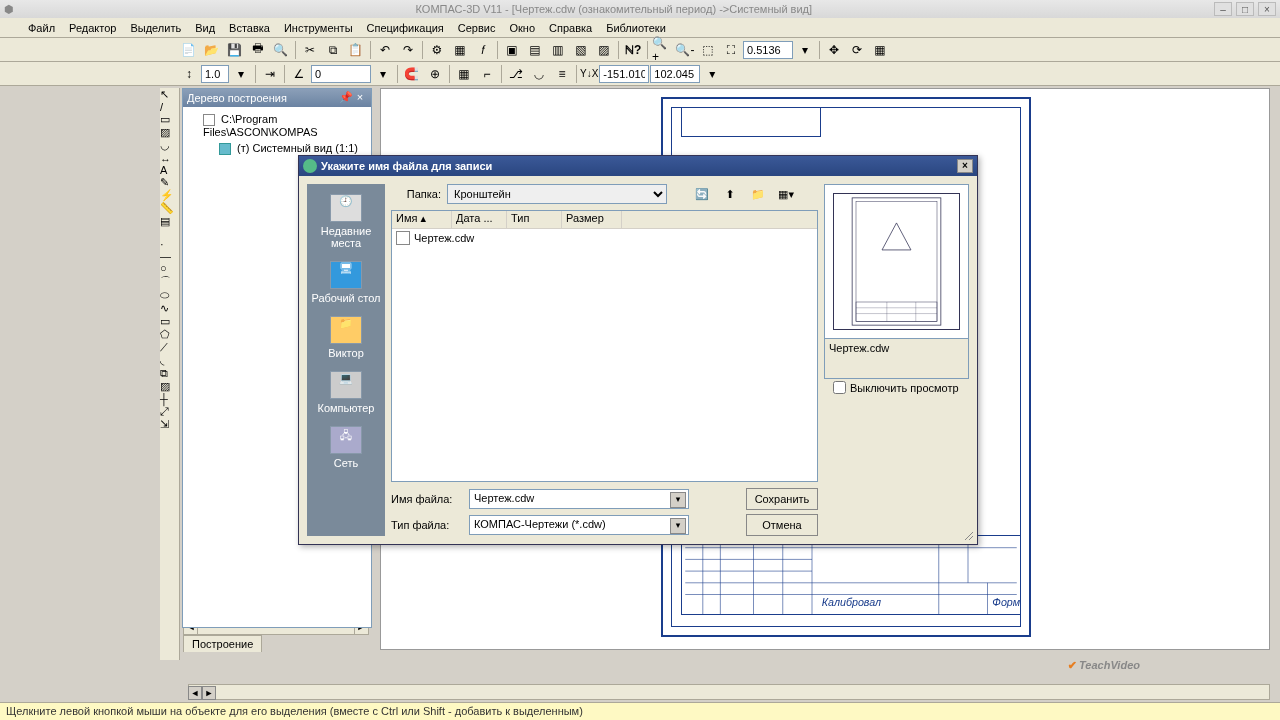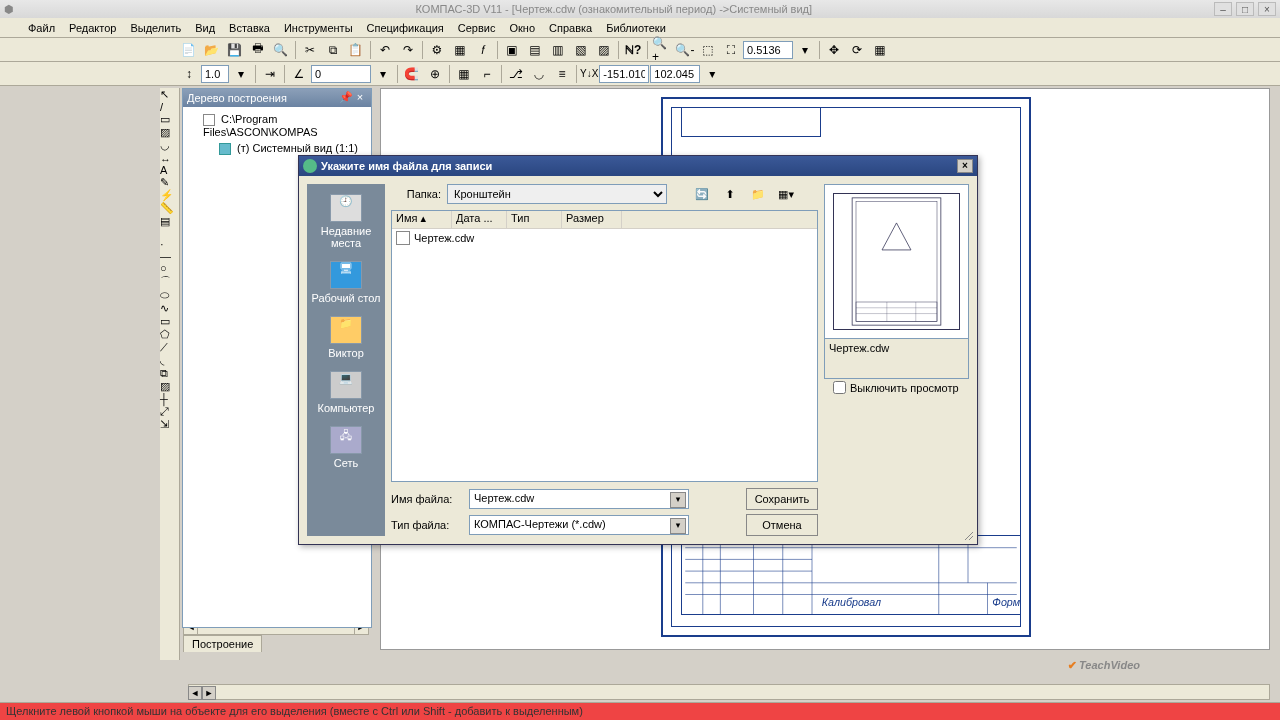--- a/index.html
+++ b/index.html
@@ -28,21 +28,21 @@
 
 .canvas { position: absolute; left: 380px; top: 88px; right: 10px; bottom: 70px; background: #fff; border: 1px solid #999; overflow: hidden; }
 .drawing-frame { position: absolute; left: 280px; top: 8px; width: 370px; height: 540px; border: 2px solid #1a3d8c; }
 .drawing-inner { position: absolute; inset: 8px; border: 1px solid #1a3d8c; }
 .stamp-top { position: absolute; top: 8px; left: 18px; width: 140px; height: 30px; border: 1px solid #1a3d8c; }
 .stamp-bottom { position: absolute; bottom: 20px; left: 18px; right: 8px; height: 80px; border: 1px solid #1a3d8c; }
 
 .tabs-bottom { position: absolute; left: 183px; bottom: 68px; font-size: 11px; }
 .tabs-bottom .tb { display: inline-block; padding: 2px 8px; background: #ece9d8; border: 1px solid #aca899; border-bottom: none; }
 
-.statusbar { position: absolute; left: 0; right: 0; bottom: 0; height: 18px; background: #ef4444; border-top: 1px solid #aca899; padding: 2px 6px; font-size: 11px; color: #333; }
+.statusbar { position: absolute; left: 0; right: 0; bottom: 0; height: 18px; background: #fef9c3; border-top: 1px solid #aca899; padding: 2px 6px; font-size: 11px; color: #333; }
 
 
 .dialog { position: absolute; left: 298px; top: 155px; width: 680px; height: 390px; background: #ece9d8; border: 1px solid #335; box-shadow: 2px 2px 6px rgba(0,0,0,0.3); z-index: 10; }
 .dlg-title { height: 20px; background: linear-gradient(#3b5998, #2a4680); color: #fff; display: flex; align-items: center; padding: 0 4px; font-size: 11px; font-weight: bold; }
 .dlg-title .dlg-icon { width: 14px; height: 14px; background: #5b8; border-radius: 50%; margin-right: 4px; }
 .dlg-title .spacer { flex: 1; }
 .dlg-title .xbtn { width: 16px; height: 14px; background: #d4d0c8; color: #000; border: 1px solid #888; text-align: center; line-height: 12px; font-weight: bold; font-size: 10px; }
 .dlg-body { padding: 8px; display: flex; gap: 6px; height: calc(100% - 20px); }
 
 .places { width: 78px; background: #7a8a9a; display: flex; flex-direction: column; align-items: center; padding: 6px 0; gap: 4px; }

